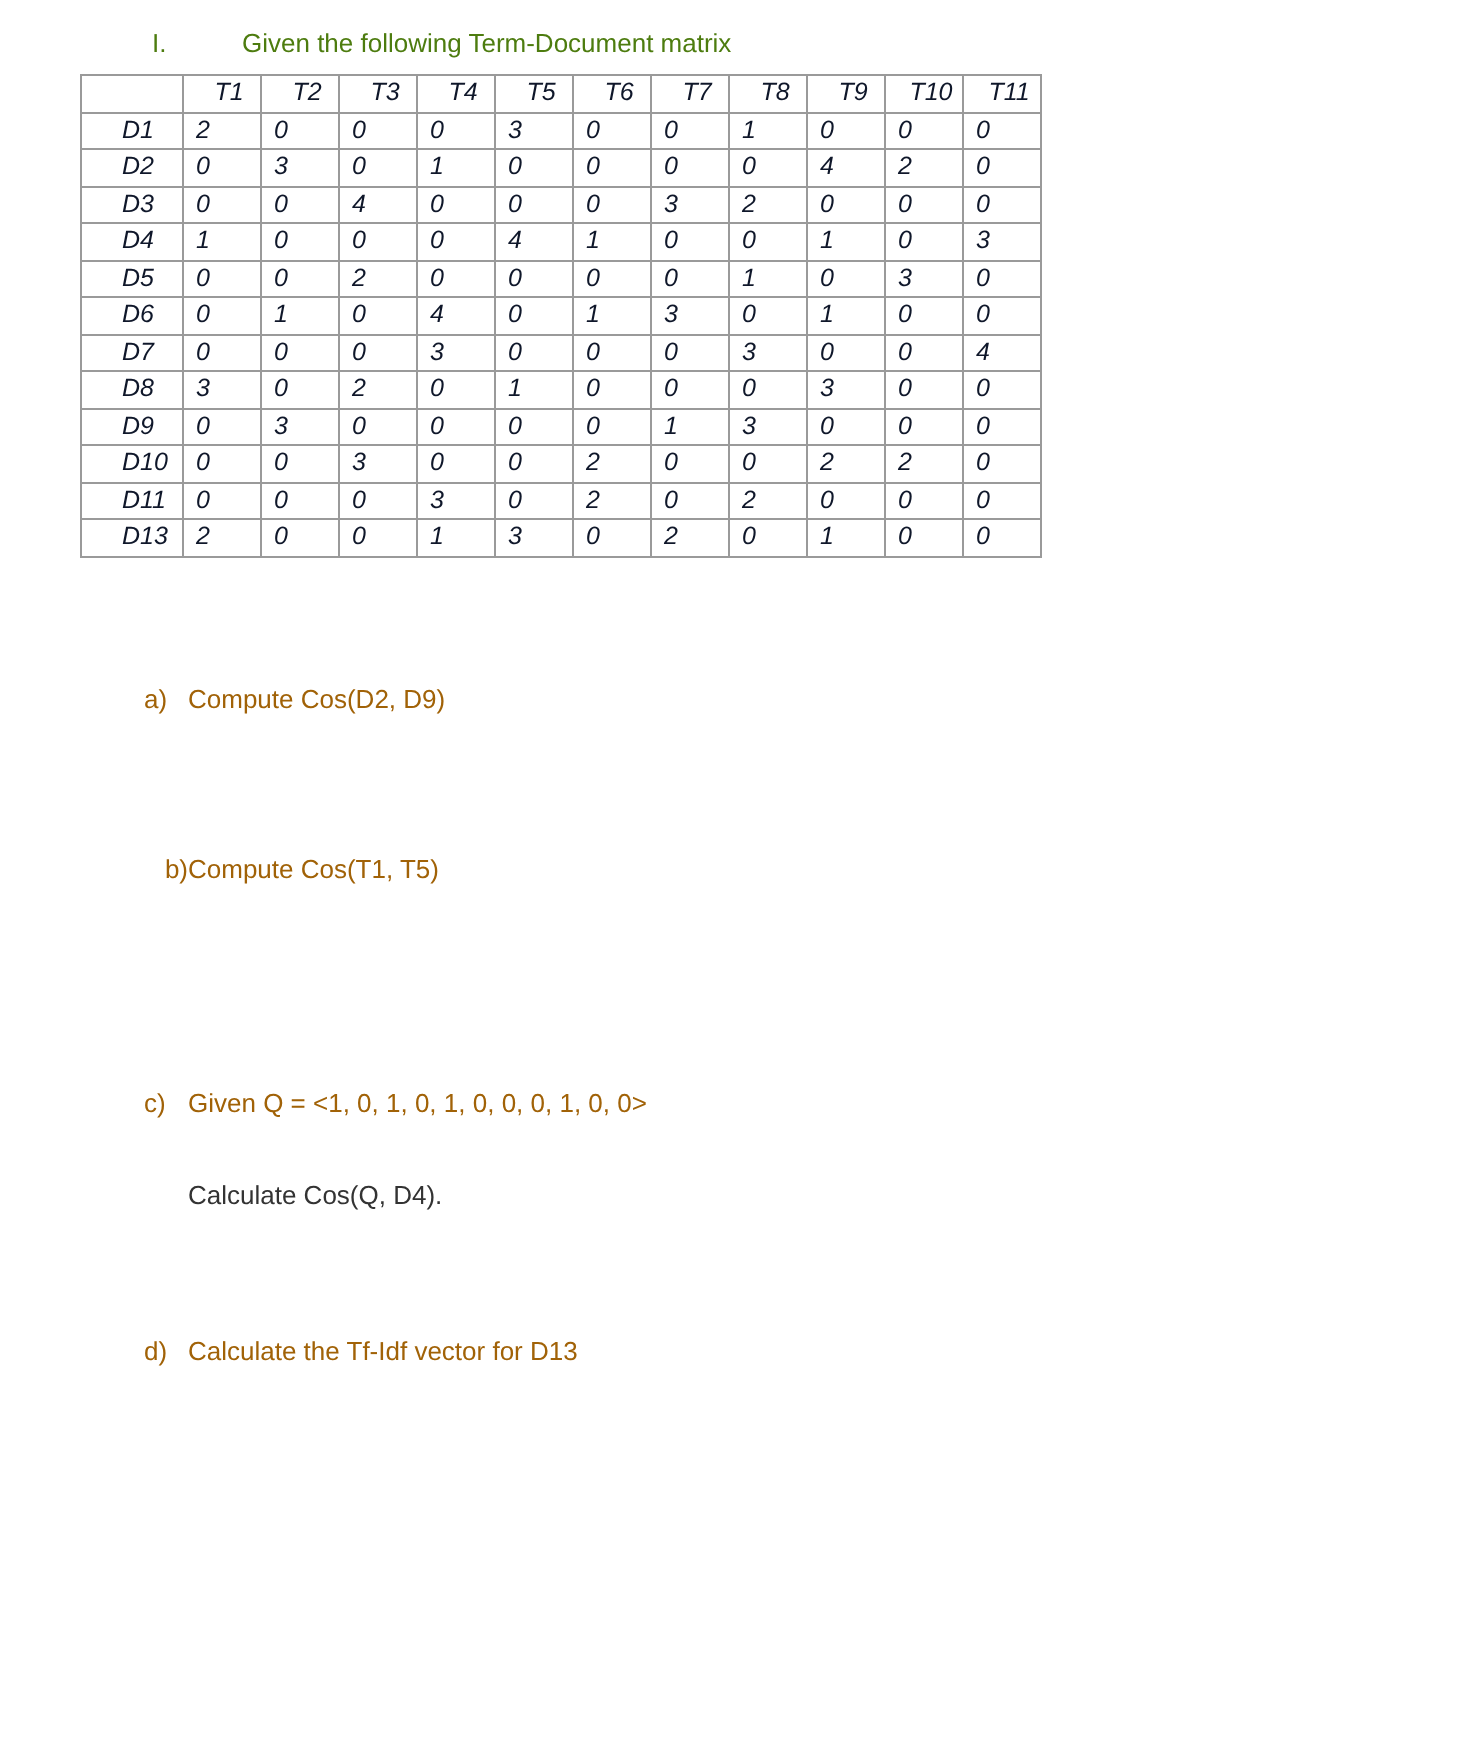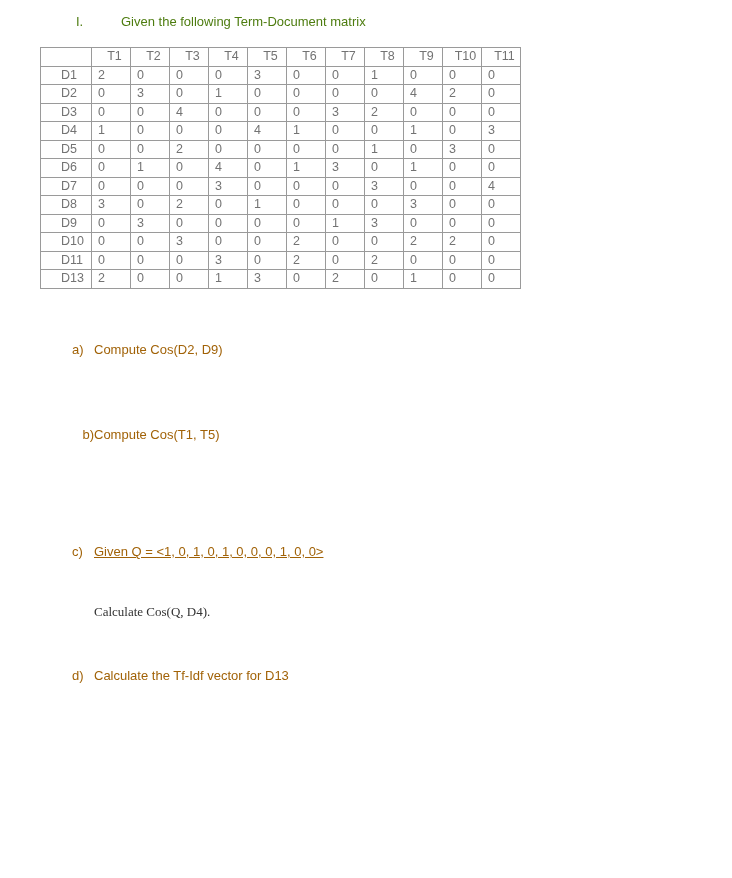--- a/index.html
+++ b/index.html
@@ -21,25 +21,26 @@
       left: 76px;
       font-size: 13px;
       color: #4d7c0f;
     }
     .heading .num {
       display: inline-block;
       width: 45px;
     }
     table.tdm {
       position: absolute;
-      top: 47px;
+      top: 37px;
       left: 40px;
       border-collapse: collapse;
       font-size: 12.5px;
-      color: #737373;
+      color: #0f172a;
+      font-style: italic;
     }
     table.tdm td, table.tdm th {
       border: 1px solid #9a9a9a;
       height: 17.5px;
       padding: 0 0 0 6px;
       text-align: left;
       font-weight: normal;
       line-height: 17px;
     }
     table.tdm th.corner { width: 30px; }
@@ -260,20 +261,20 @@
 </table>
 
 <div class="q" style="top:342px;">
   <span class="lbl">a)</span><span>Compute Cos(D2, D9)</span>
 </div>
 
 <div class="q" style="top:427px;text-align:right;">
   <span class="lbl">b)</span><span>Compute Cos(T1, T5)</span>
 </div>
 
-<div class="q" style="top:544px;text-decoration:underline;">
+<div class="q" style="top:544px;">
   <span class="lbl">c)</span><span>Given Q = &lt;1, 0, 1, 0, 1, 0, 0, 0, 1, 0, 0&gt;</span>
 </div>
-<div class="q-sub" style="top:604px;font-family:Liberation Serif, serif;">Calculate Cos(Q, D4).</div>
+<div class="q-sub" style="top:590px;">Calculate Cos(Q, D4).</div>
 
 <div class="q" style="top:668px;">
   <span class="lbl">d)</span><span>Calculate the Tf-Idf vector for D13</span>
 </div>
 
 </body></html>

